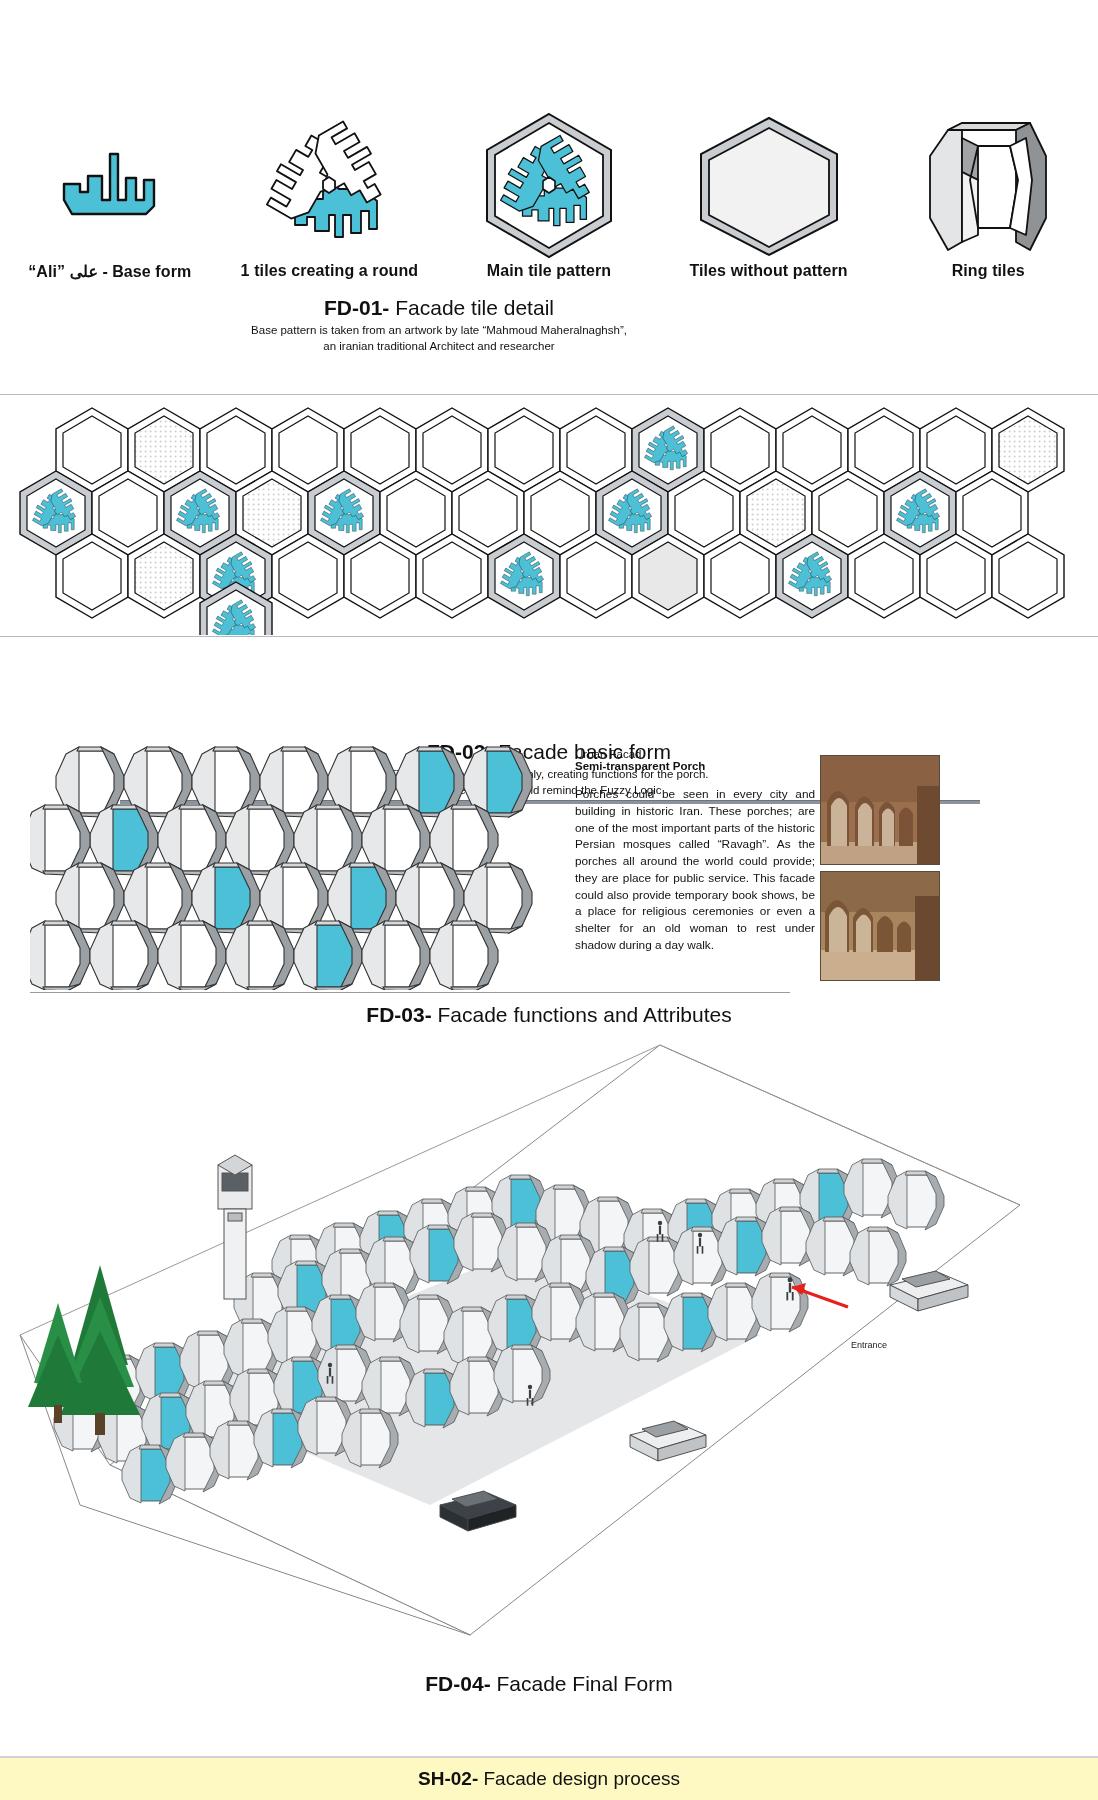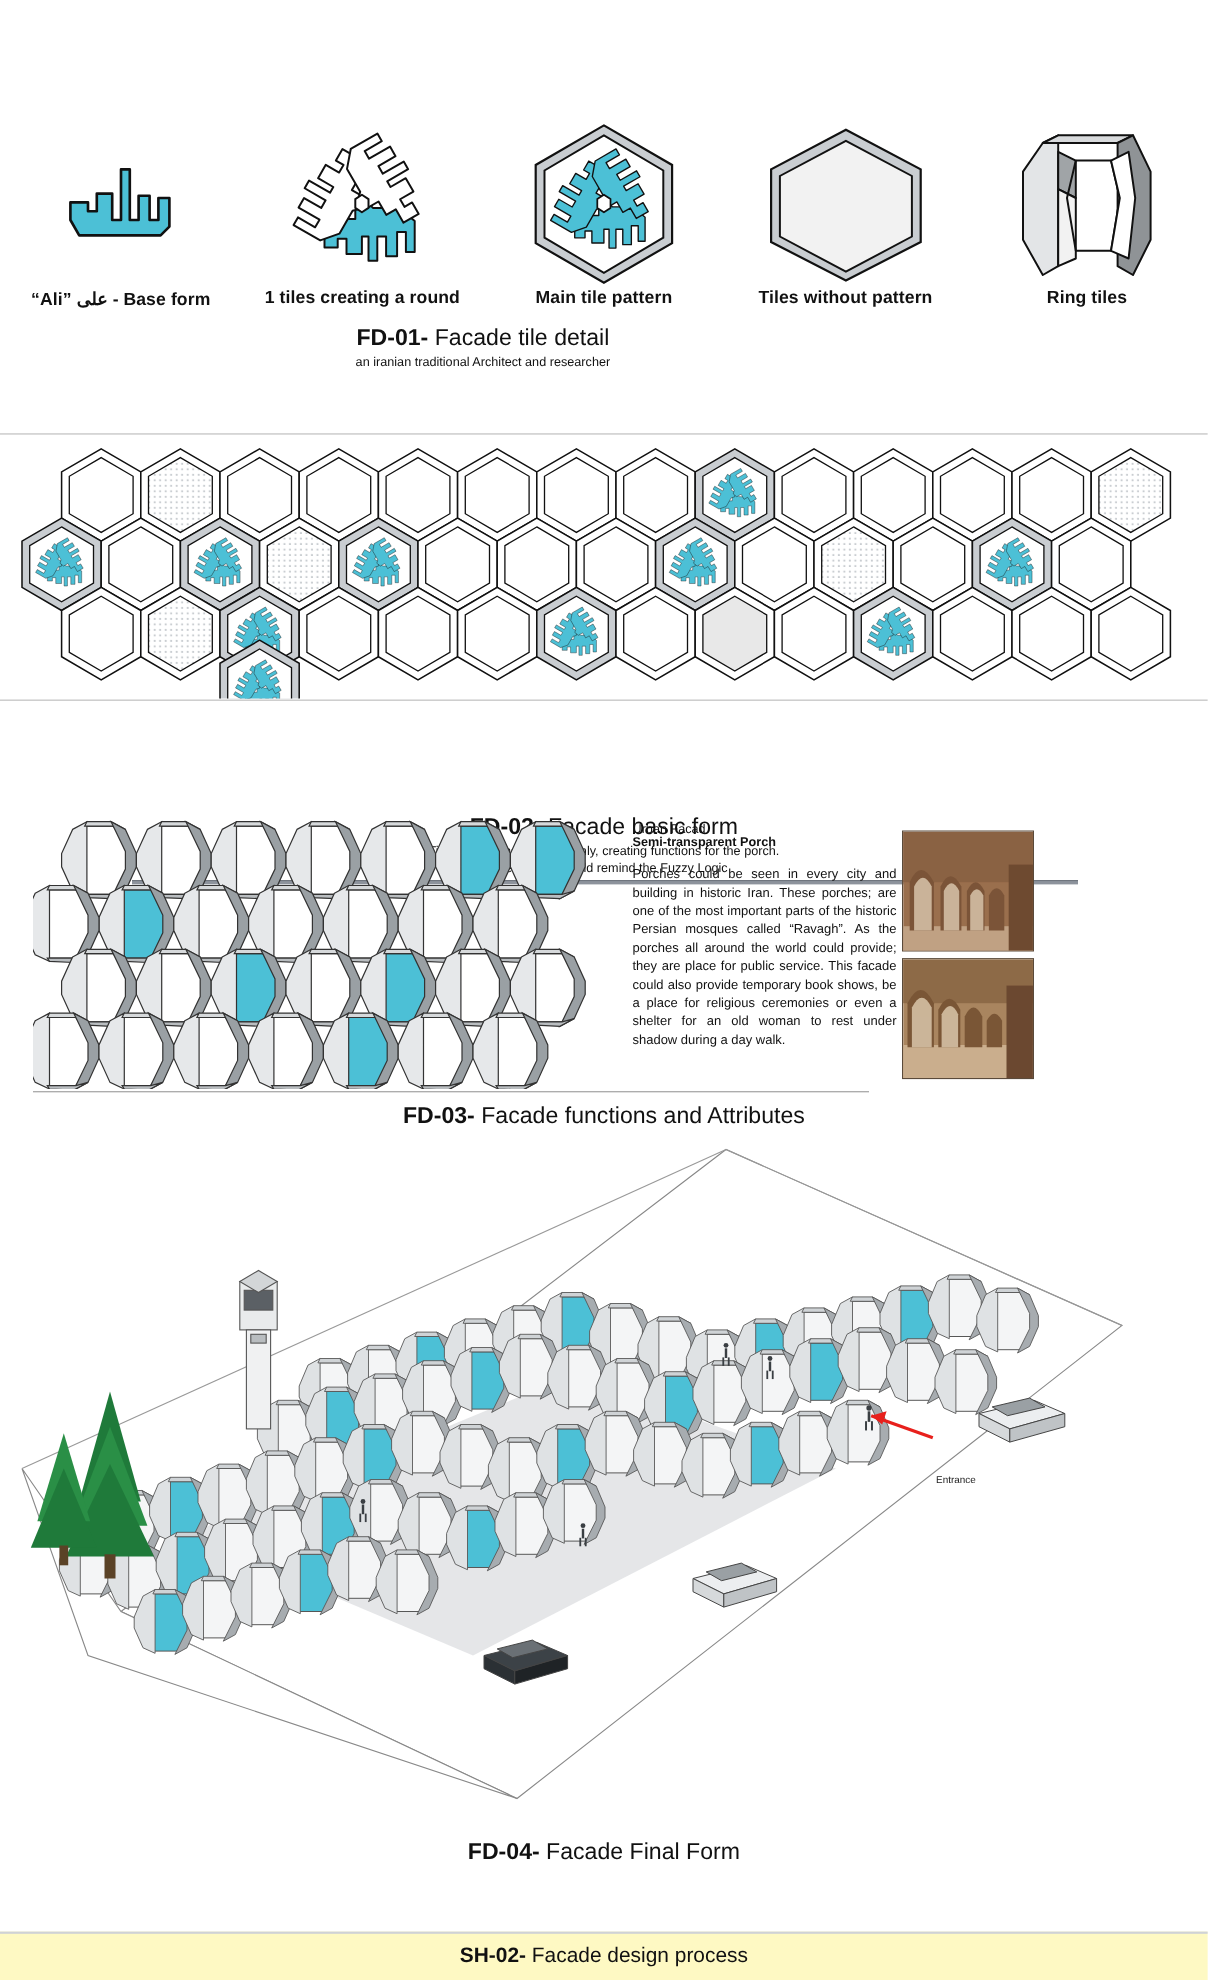--- a/index.html
+++ b/index.html
@@ -201,20 +201,21 @@
     <div>Tiles without pattern</div>
     <div>Ring tiles</div>
   </div>
 
   <div id="fd01-title" class="blocktitle">
     <div class="t">
       <b>FD-01-</b>
       <span>Facade tile detail</span>
     </div>
     <div class="s">
+      <div>Base pattern is taken from an artwork by late “Mahmoud Maheralnaghsh”,</div>
       <div>an iranian traditional Architect and researcher</div>
     </div>
   </div>
 
   <div class="rule-thin" style="top:394px;"></div>
 
   <div id="fd02-art">
     <svg width="1080" height="240" viewBox="0 0 1080 240">
       <defs>
         <pattern id="dots" width="5" height="5" patternUnits="userSpaceOnUse">

